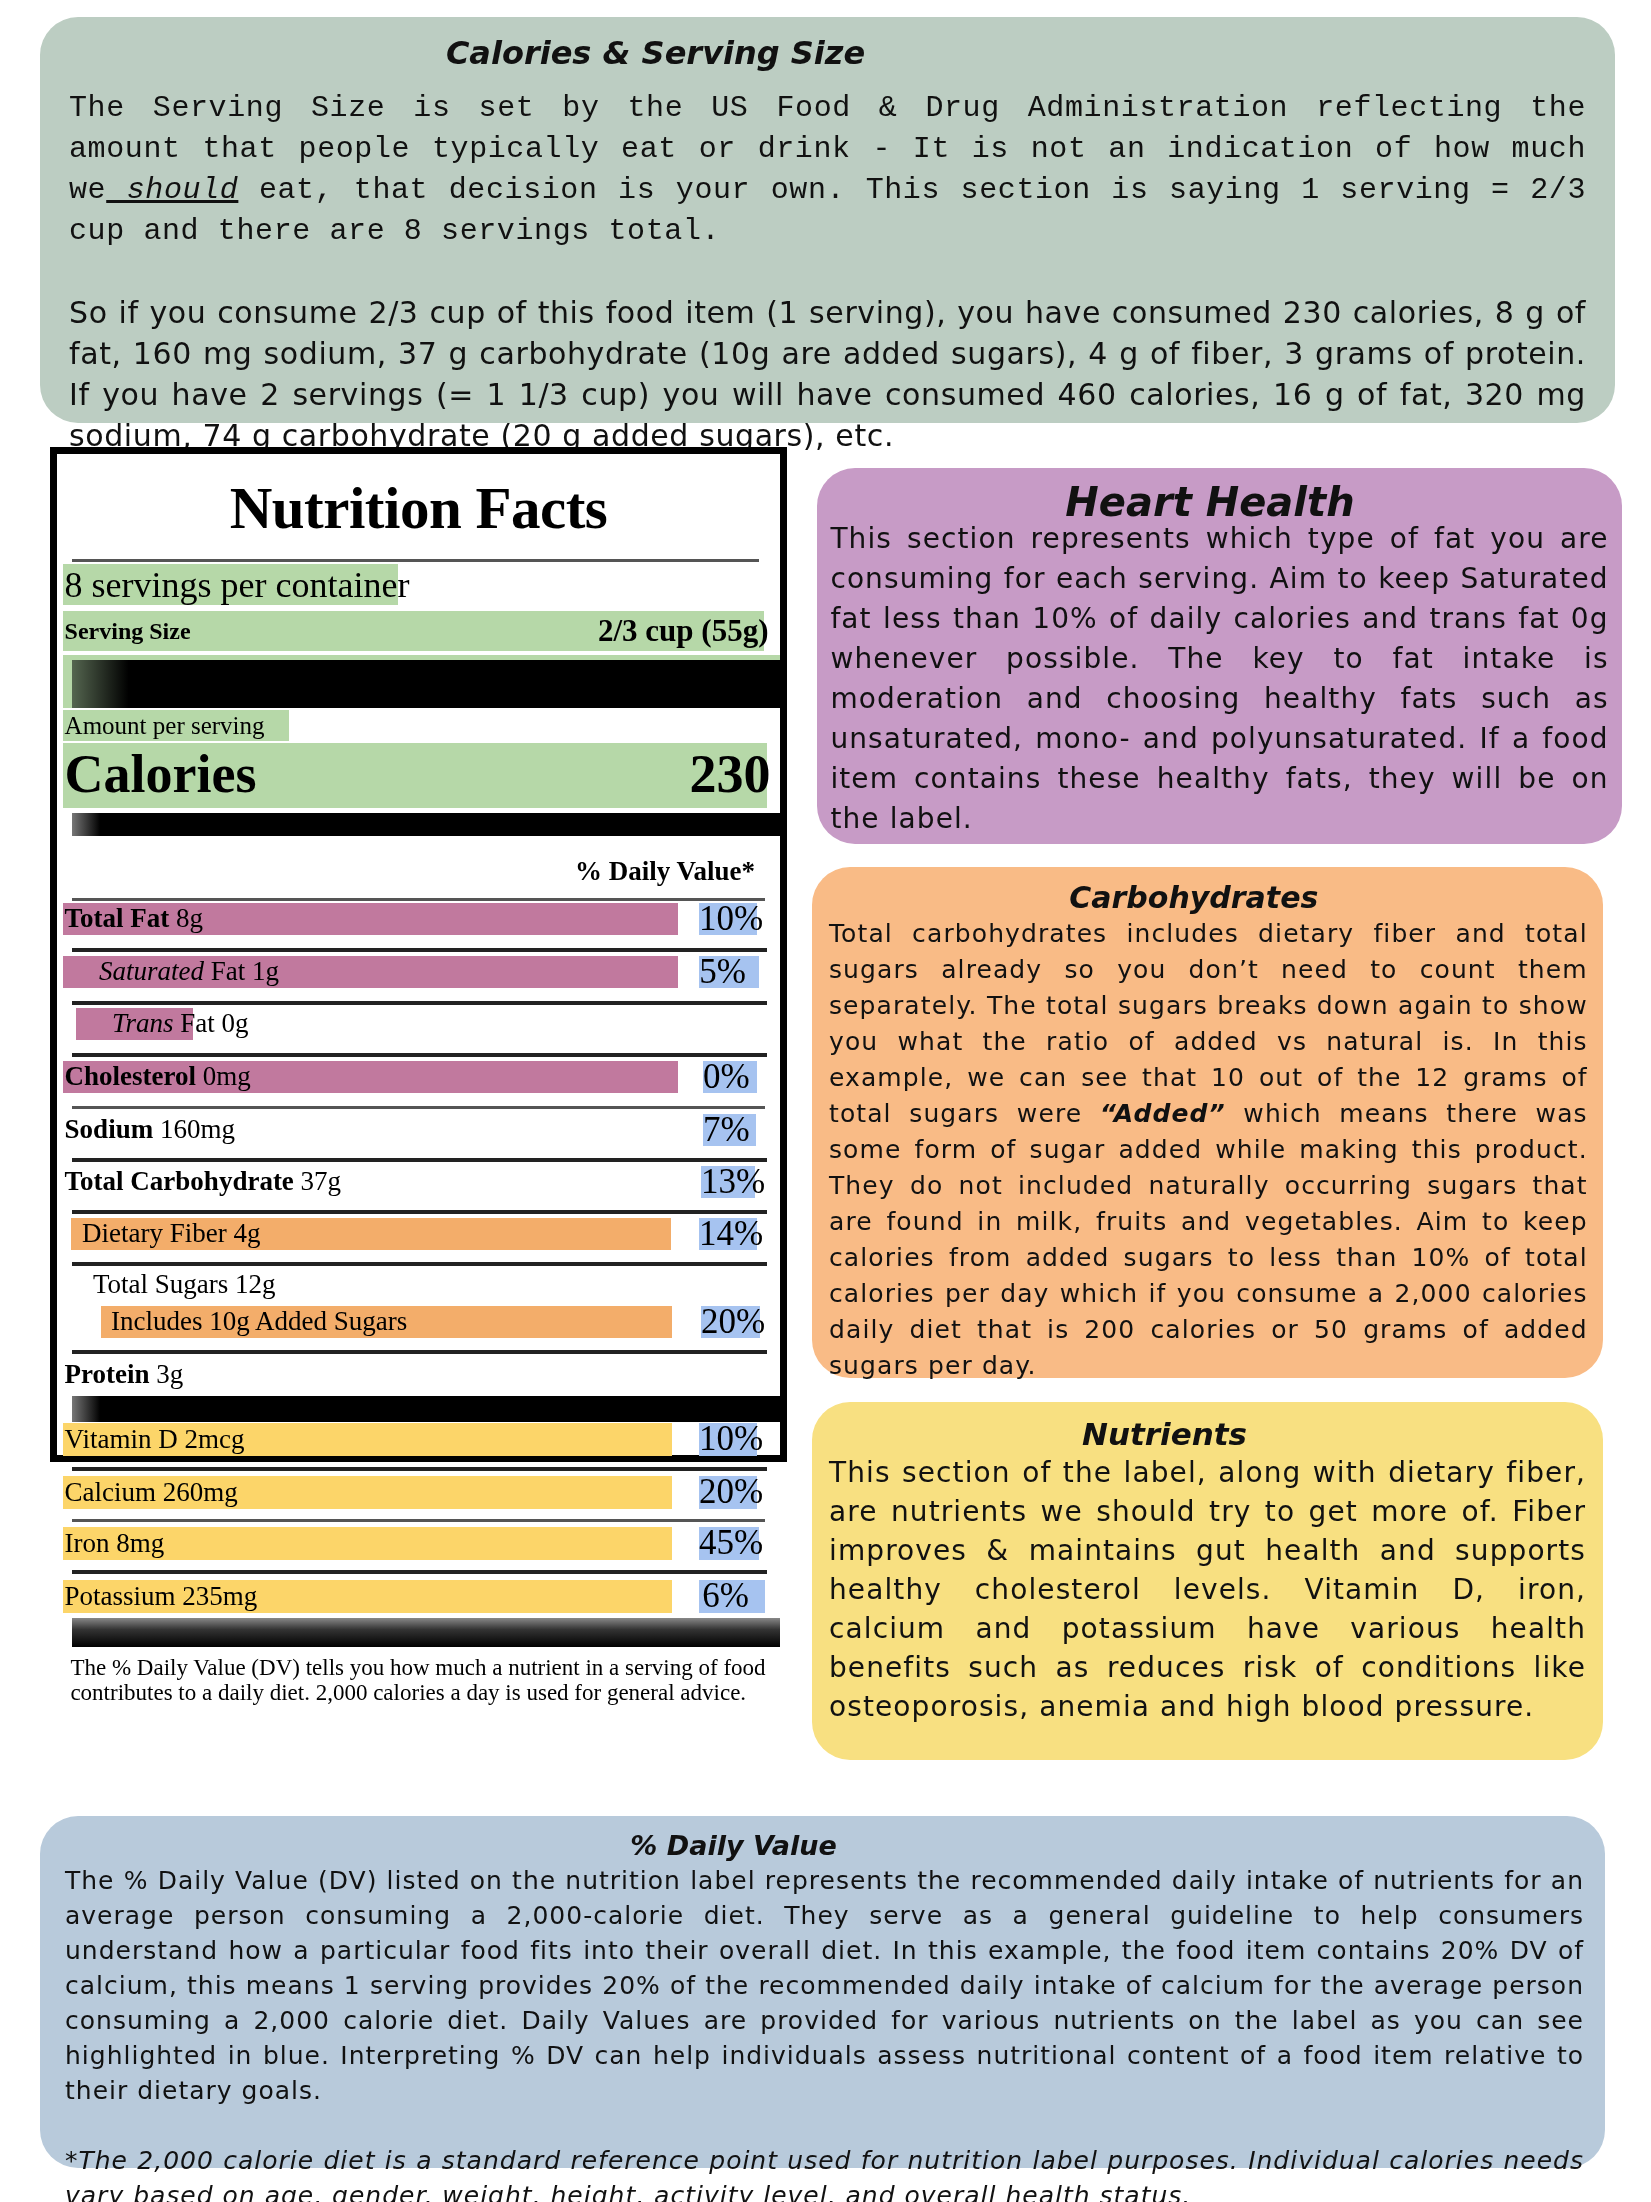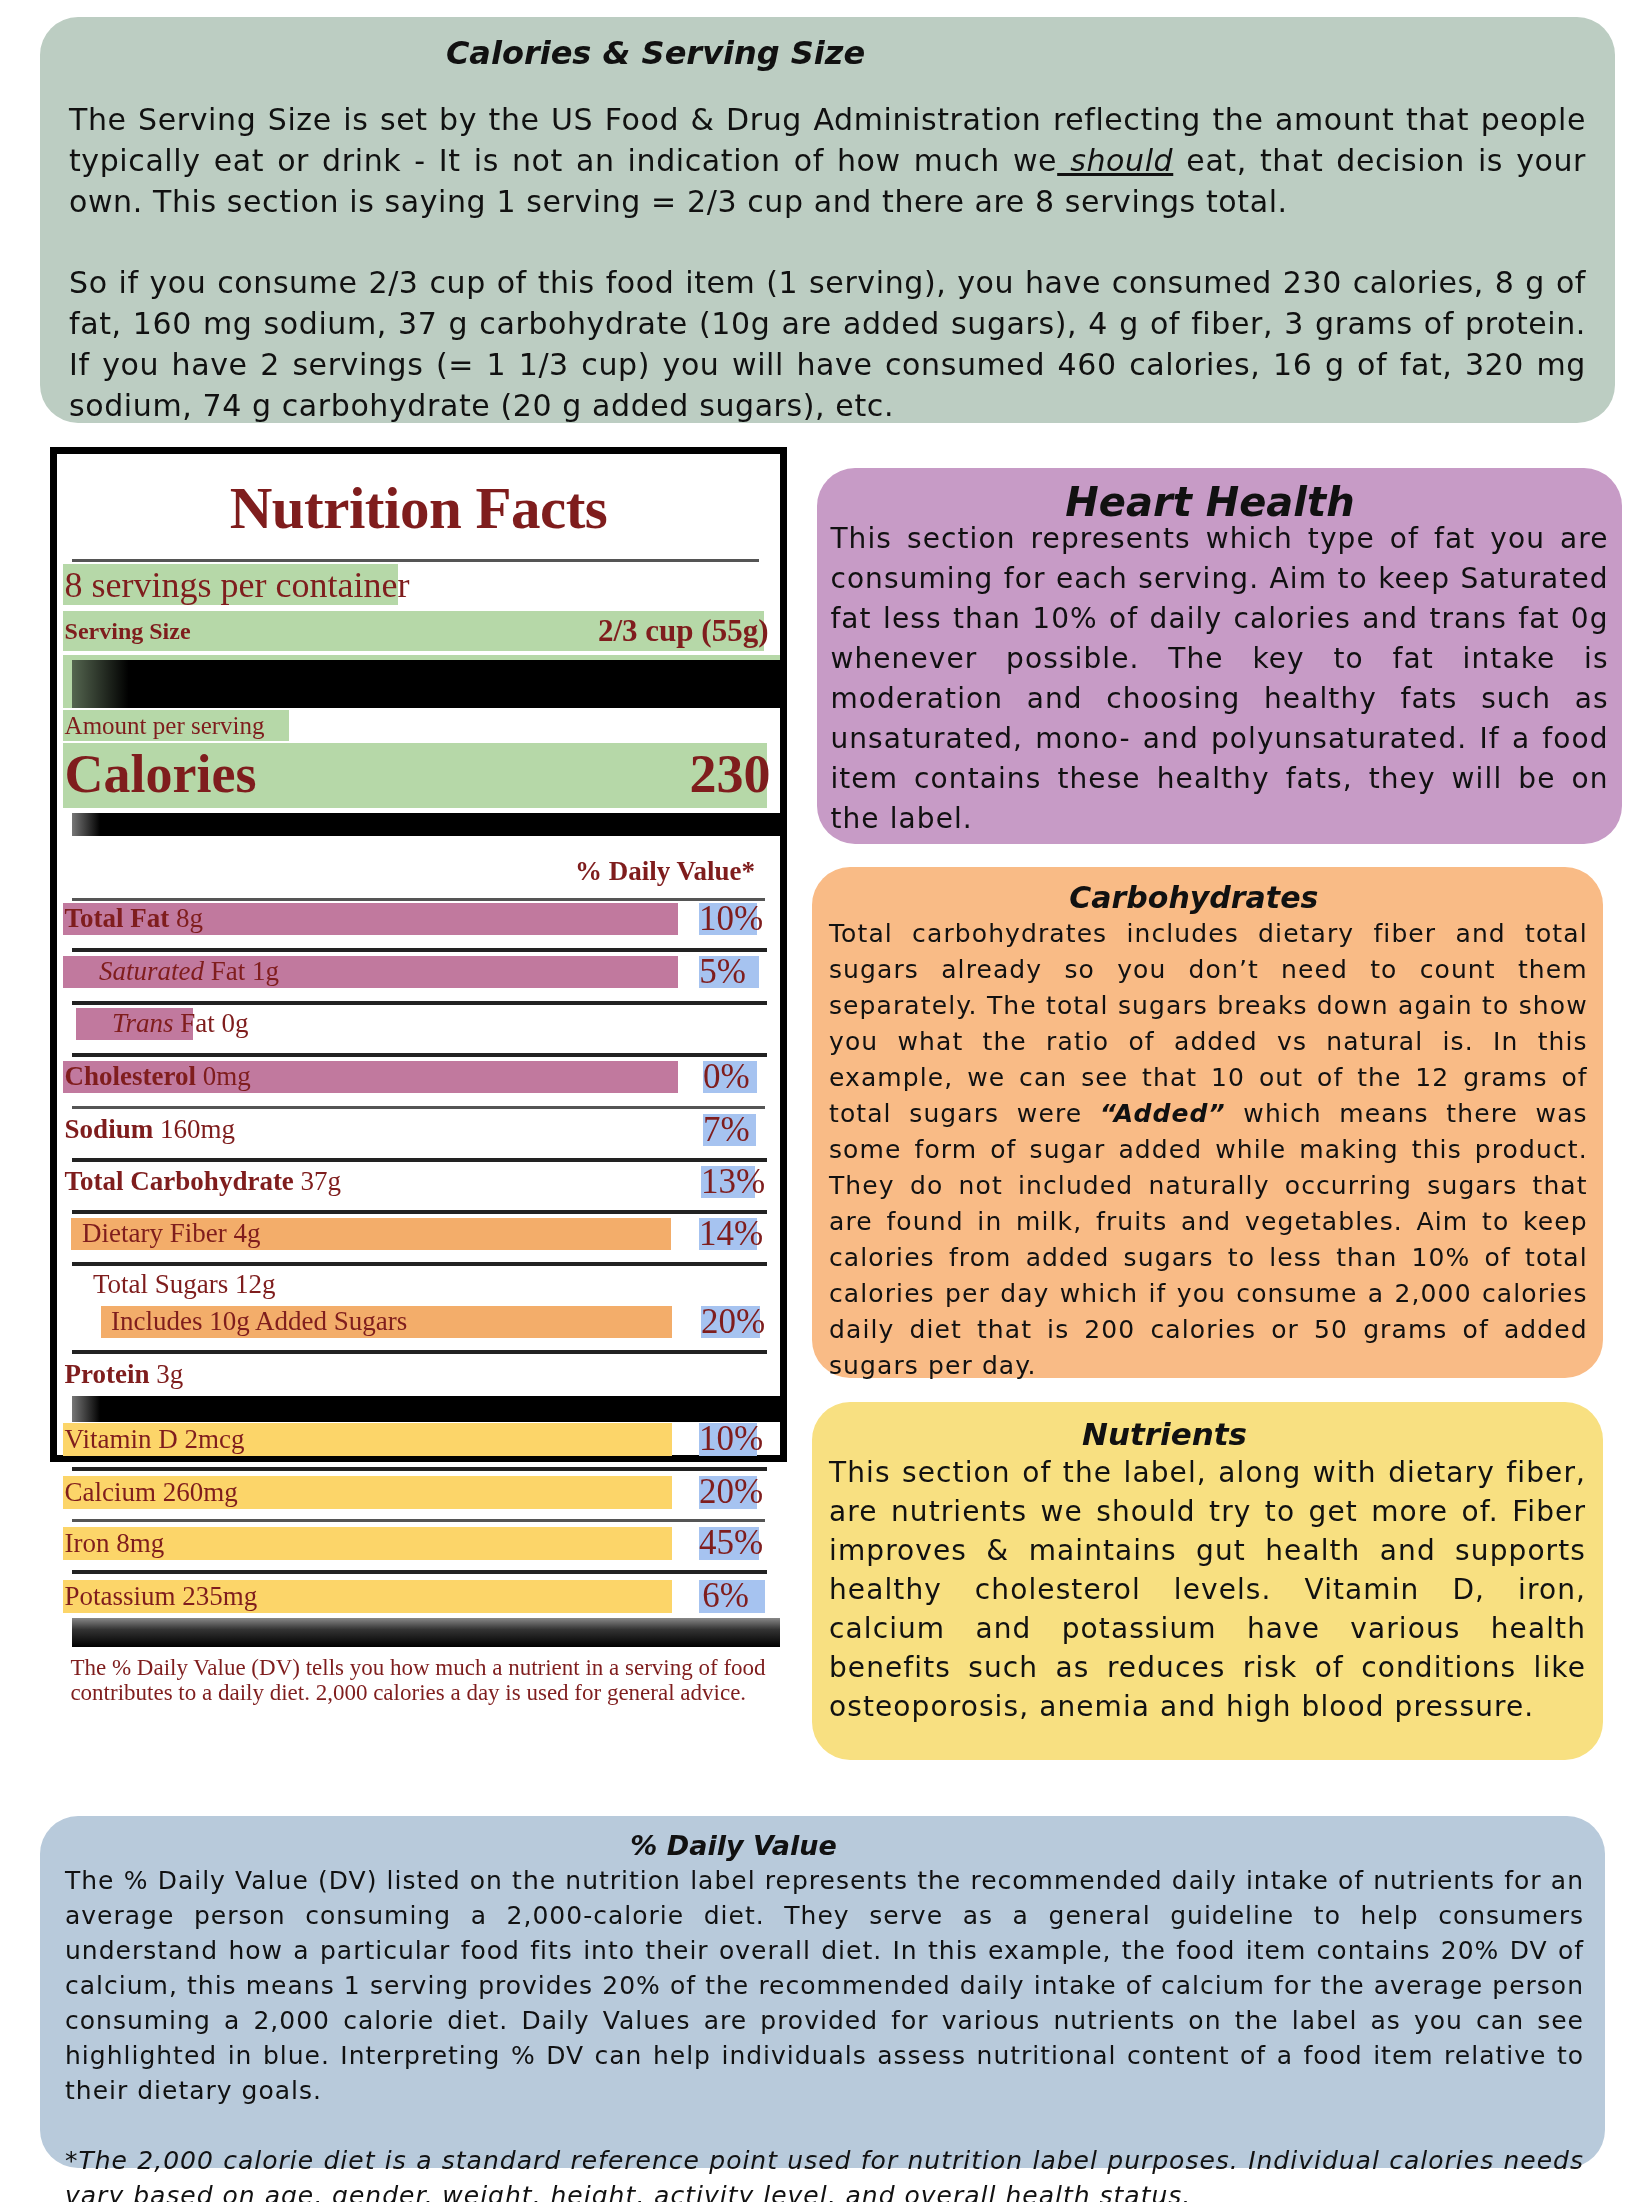--- a/index.html
+++ b/index.html
@@ -6,21 +6,21 @@
   body { width: 1652px; height: 2202px; position: relative; overflow: hidden; font-family: "DejaVu Sans", sans-serif; color: #111; }
 
   .card { position: absolute; box-sizing: border-box; border-radius: 38px; }
   .card h2 { margin: 0; font-family: "DejaVu Sans", sans-serif; font-style: italic; font-weight: bold; text-align: center; color: #111; }
   .card p { margin: 0; text-align: justify; color: #111; }
 
   
   #card-serving { left: 40px; top: 17px; width: 1575px; height: 406px; background: #bccdc2; padding: 17px 29px 0 29px; }
   #card-serving h2 { font-size: 32px; padding-left: 0; margin-left: -344px; line-height: 38px; }
   #card-serving p { font-size: 30px; line-height: 41px; letter-spacing: 0.6px; }
-  #card-serving p.p1 { margin-top: 27px; }
+  #card-serving p.p1 { margin-top: 16px; font-family: Liberation Mono, monospace; }
   #card-serving p.p2 { margin-top: 40px; }
   #card-serving u { font-style: italic; }
 
   
   #card-heart { left: 817px; top: 468px; width: 805px; height: 376px; background: #c79bc6; padding: 17px 13.4px 0 13.4px; }
   #card-heart h2 { font-size: 40px; line-height: 34px; margin-left: -19px; }
   #card-heart p { font-size: 28px; line-height: 40px; letter-spacing: 1.1px; }
 
   #card-carbs { left: 812px; top: 867px; width: 791px; height: 511px; background: #f9bb86; padding: 13.4px 15.3px 0 17px; }
   #card-carbs h2 { font-size: 30px; line-height: 36px; margin-left: -29px; }
@@ -31,21 +31,21 @@
   #card-nutrients h2 { font-size: 31px; line-height: 38px; margin-left: -86px; }
   #card-nutrients p { font-size: 28px; line-height: 39px; letter-spacing: 1.1px; }
 
   
   #card-dv { left: 40px; top: 1816px; width: 1565px; height: 352px; background: #b8cadb; padding: 13.4px 21px 0 25px; }
   #card-dv h2 { font-size: 27px; line-height: 34px; margin-left: -182px; }
   #card-dv p { font-size: 25px; line-height: 35px; letter-spacing: 1px; }
   #card-dv p.note { margin-top: 35px; font-style: italic; }
 
   
-  #label { position: absolute; left: 50px; top: 447px; width: 737px; height: 1015px; box-sizing: border-box; border: 7.6px solid #000; background: #fff; font-family: "Liberation Serif", "DejaVu Serif", serif; color: #7f1d1d; }
+  #label { position: absolute; left: 50px; top: 447px; width: 737px; height: 1015px; box-sizing: border-box; border: 7.6px solid #000; background: #fff; font-family: "Liberation Serif", "DejaVu Serif", serif; color: #000000; }
   .nl { position: absolute; left: 13.4px; right: 13.4px; }
   .nl-title { top: 21px; text-align: center; font-weight: bold; font-size: 59px; line-height: 67px; letter-spacing: -0.5px; }
   .rule-thin { position: absolute; left: 15.3px; right: 21px; height: 2.9px; background: #555; }
   .rule-med { position: absolute; left: 15.3px; right: 13.4px; height: 3.8px; background: #222; }
   .rule-thick { position: absolute; left: 15.3px; right: 0px; background: linear-gradient(90deg, #556650 0%, #000 8%, #000 100%); }
   .rule-thick.bw { background: linear-gradient(90deg, #777 0%, #000 4%, #000 100%); }
   .hl { position: absolute; }
   .green { background: #b6d8a8; }
   .pink { background: #c1799e; }
   .orange { background: #f3ad6a; }

